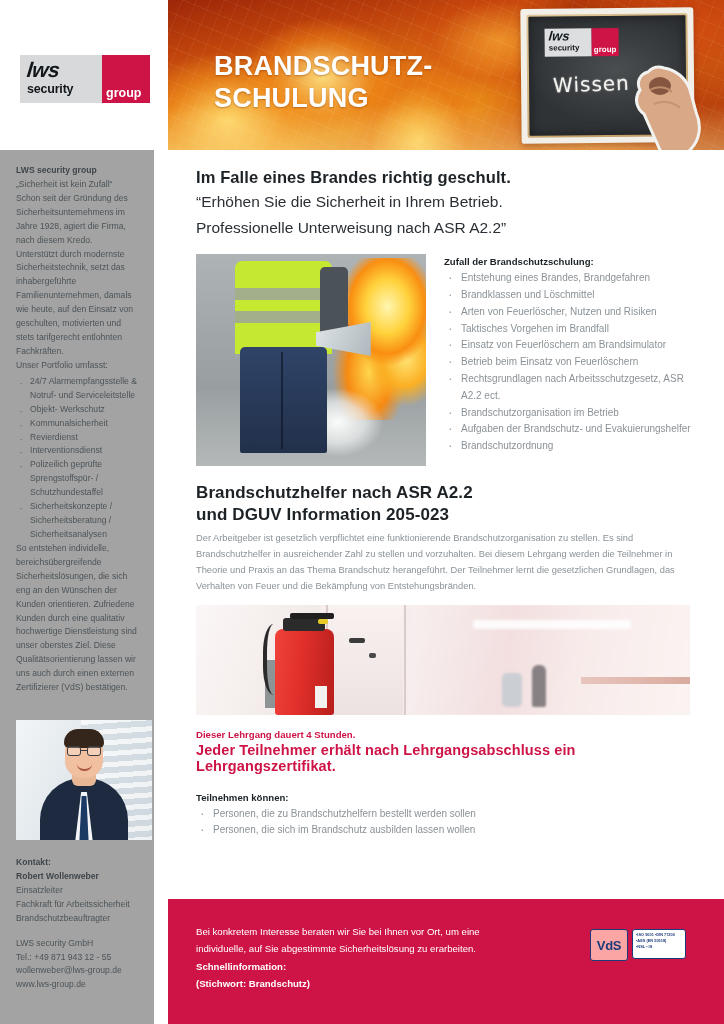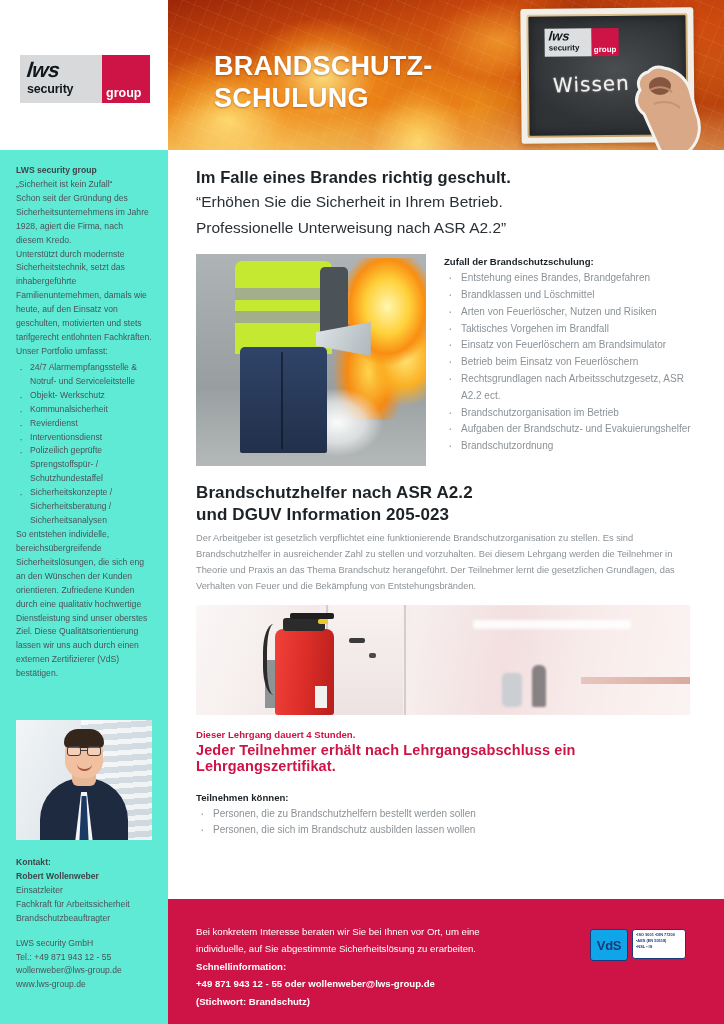--- a/index.html
+++ b/index.html
@@ -99,22 +99,22 @@
     font-family:"DejaVu Sans", sans-serif;letter-spacing:1px;
     text-shadow:0 0 2px rgba(255,255,255,.5);
     transform:rotate(-1.5deg);
   }
   .hand{
     position:absolute;right:-14px;top:38px;width:78px;height:112px;z-index:6;
   }
 
   
   .sidebar{
-    position:absolute;left:0;top:150px;width:168px;height:874px;
-    background:#5eead4;
+    position:absolute;left:0;top:150px;width:154px;height:874px;
+    background:#a3a3a3;
   }
   .sb-inner{padding:14px 16px 0 16px;color:#4c5358;font-size:8.6px;line-height:1.62;}
   .sb-strong{font-weight:bold;color:#3f464b;}
   .sb-p{margin:0;}
   .sb-list{list-style:none;margin:2px 0 0 0;padding:0;}
   .sb-list li{position:relative;padding-left:14px;margin-bottom:0px;}
   .sb-list li::before{content:"·";position:absolute;left:3px;top:-3px;font-size:13px;color:#6d757a;}
 
   .portrait{
     position:absolute;left:16px;top:570px;width:136px;height:120px;
@@ -219,21 +219,21 @@
   .footer{
     position:absolute;left:168px;top:899px;width:556px;height:125px;
     background:#ce1446;color:#ffffff;
   }
   .f-text{position:absolute;left:28px;top:24px;width:360px;font-size:9.6px;line-height:1.82;}
   .f-b{font-weight:bold;}
   .vds{
     position:absolute;right:38px;top:30px;width:96px;height:30px;display:flex;gap:4px;
   }
   .vds-box{
-    width:36px;height:30px;background:#0ea5e9;border:1.6px solid #1b3a7a;border-radius:3px;
+    width:36px;height:30px;background:#fca5a5;border:1.6px solid #1b3a7a;border-radius:3px;
     display:flex;align-items:center;justify-content:center;
   }
   .vds-box span{font-size:13px;font-weight:bold;color:#1b3a7a;letter-spacing:-.3px;}
   .vds-cert{
     flex:1;height:30px;background:#fff;border:1.6px solid #1b3a7a;border-radius:3px;
     padding:2px 3px;box-sizing:border-box;
   }
   .vds-cert div{font-size:3.9px;color:#1b3a7a;font-weight:bold;line-height:1.55;white-space:nowrap;}
 </style>
 </head>
@@ -417,21 +417,20 @@
       </ul>
 
     </div>
   </div>
 
   <div class="footer">
     <div class="f-text">
       <div>Bei konkretem Interesse beraten wir Sie bei Ihnen vor Ort, um eine</div>
       <div>individuelle, auf Sie abgestimmte Sicherheitslösung zu erarbeiten.</div>
       <div class="f-b">Schnellinformation:</div>
-      <div class="f-b">+49 871 943 12 - 55  oder wollenweber@lws-group.de</div>
       <div class="f-b">(Stichwort: Brandschutz)</div>
     </div>
     <div class="vds">
       <div class="vds-box">
         <span>VdS</span>
       </div>
       <div class="vds-cert">
         <div>•ISO 9001  •DIN 77200</div>
         <div>•AES (EN 50518)</div>
         <div>•NSL • IS</div>

